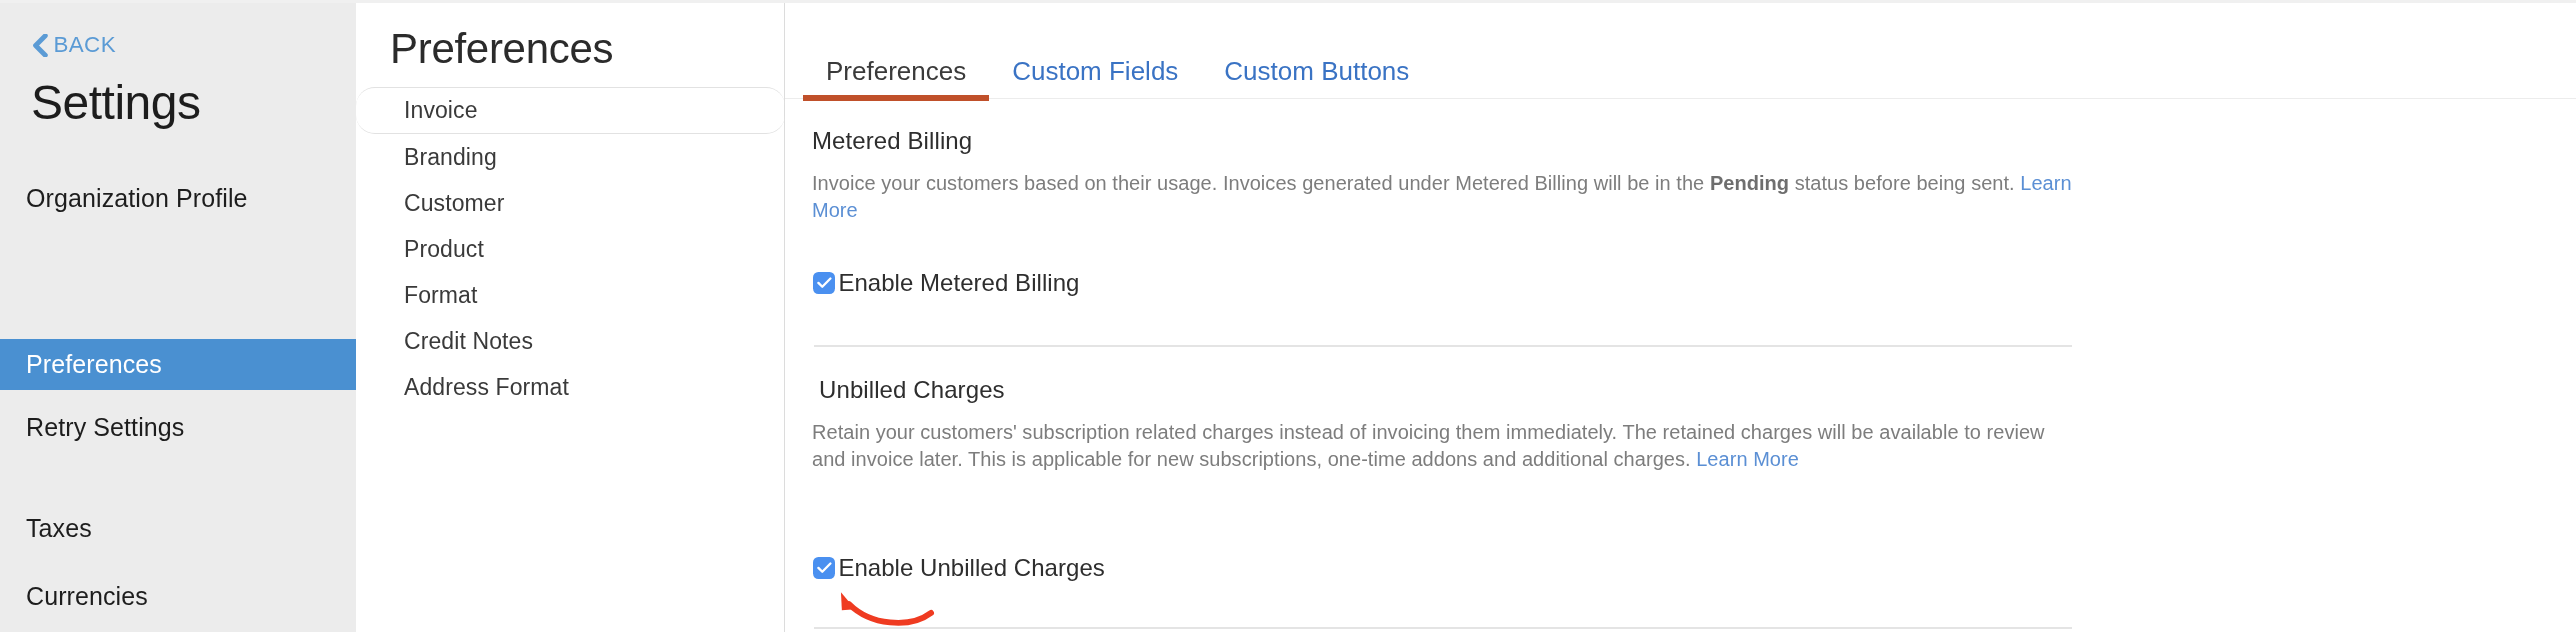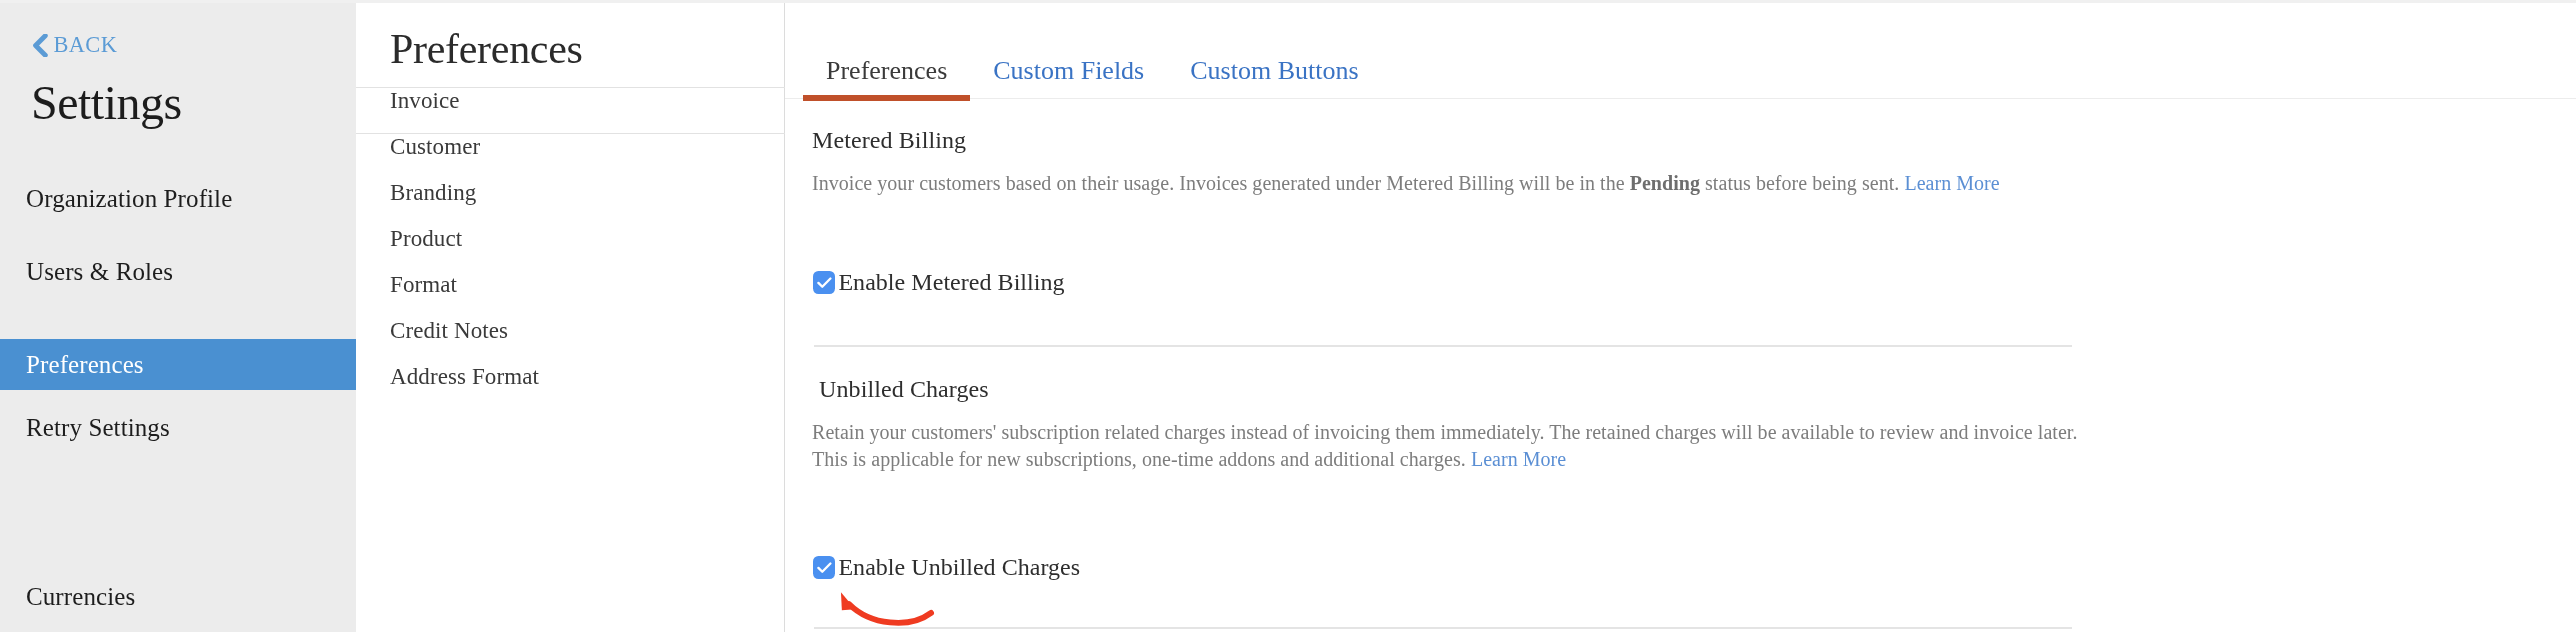--- a/index.html
+++ b/index.html
@@ -11,21 +11,20 @@
     font-family: "Liberation Sans", sans-serif;
     -webkit-font-smoothing: antialiased;
   }
 
   #app {
     position: relative;
     width: 2576px;
     height: 632px;
     display: flex;
     background: #0f172a;
-    font-family: Liberation Serif, serif;
   }
 
   
   .top-hairline {
     position: absolute;
     top: 0; left: 0;
     width: 2576px;
     height: 2.7px;
     background: #f0f0f0;
     z-index: 20;
@@ -115,26 +114,28 @@
   .list-rows {
     position: absolute;
     top: 87px;
     left: 0;
     width: 429px;
   }
 
   .list-row {
     height: 46px;
     display: flex;
-    padding-left: 34px;
+    align-items: center;
+    padding-left: 48px;
     font-size: 23px;
     color: #3a3a3a;
     letter-spacing: 0.1px;
     cursor: pointer;
     user-select: none;
+    border-radius: 19px;
   }
   .list-row.boxed {
     border-top: 1.8px solid #e2e2e2;
     border-bottom: 1.8px solid #e2e2e2;
     height: 47px;
   }
 
   
   .main {
     position: relative;
@@ -268,52 +269,52 @@
       </span>
       <span>BACK</span>
     </div>
 
     <div class="settings-title">Settings</div>
 
     <div class="sb-item" style="top:173px">
       <span>Organization Profile</span>
     </div>
 
-    <div class="sb-item" style="top:246px">
-      <span>Users &amp; Roles</span>
-    </div>
 
     <div class="sb-item active" style="top:339px">
       <span>Preferences</span>
     </div>
 
     <div class="sb-item" style="top:402px">
       <span>Retry Settings</span>
     </div>
 
+    <div class="sb-item" style="top:503px">
+      <span>Taxes</span>
+    </div>
 
     <div class="sb-item" style="top:571px">
       <span>Currencies</span>
     </div>
 
   </aside>
 
   <section class="listcol">
 
     <div class="listcol-title">Preferences</div>
 
     <div class="list-rows">
       <div class="list-row boxed">
         <span>Invoice</span>
       </div>
       <div class="list-row">
+        <span>Branding</span>
+      </div>
+      <div class="list-row">
         <span>Customer</span>
-      </div>
-      <div class="list-row">
-        <span>Branding</span>
       </div>
       <div class="list-row">
         <span>Product</span>
       </div>
       <div class="list-row">
         <span>Format</span>
       </div>
       <div class="list-row">
         <span>Credit Notes</span>
       </div>

